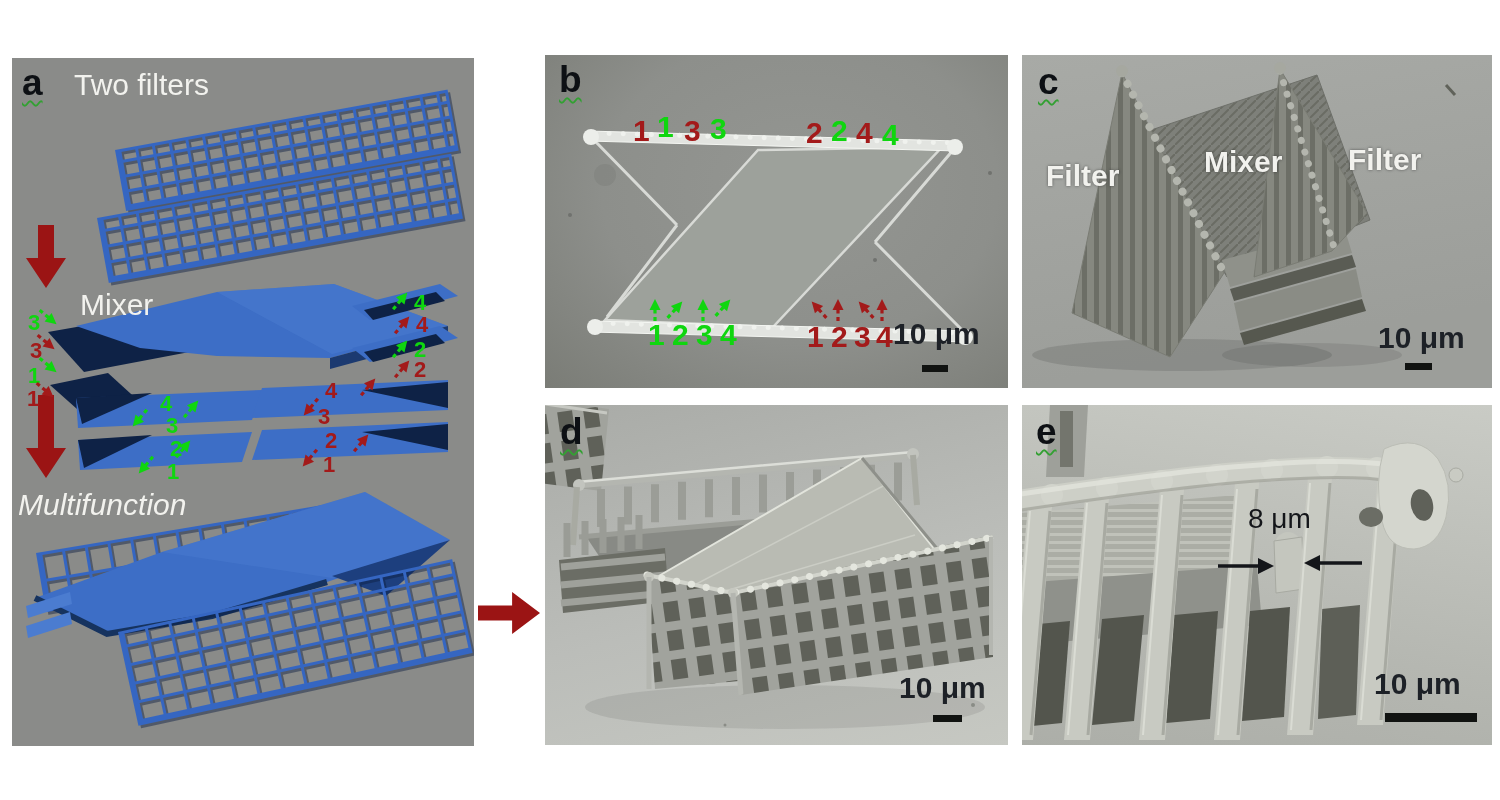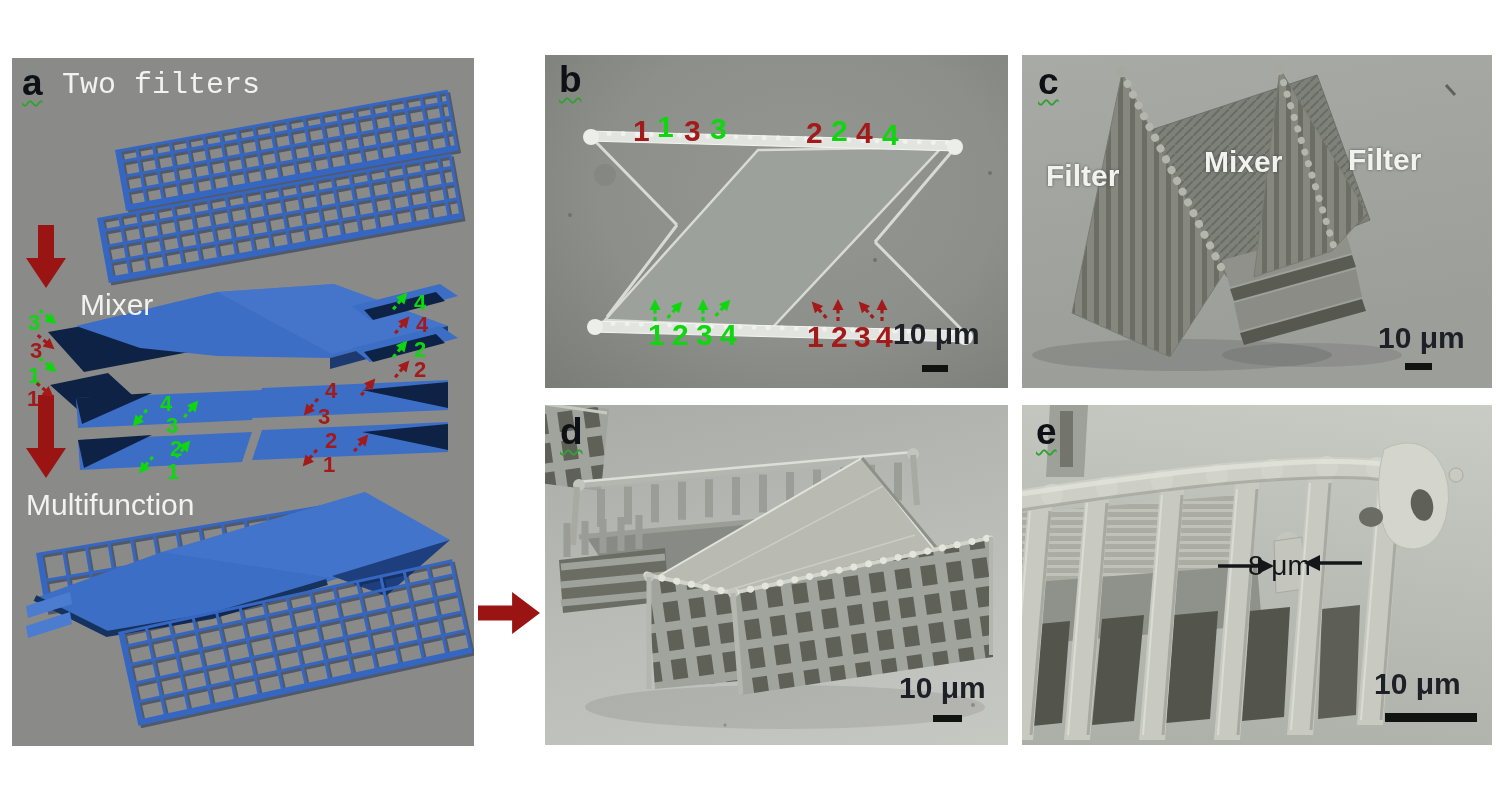--- a/index.html
+++ b/index.html
@@ -130,23 +130,23 @@
         <polygon points="14,548 58,534 60,546 16,560" fill="var(--schematic_blue_light)"></polygon>
         <polygon points="14,568 58,554 60,566 16,580" fill="var(--schematic_blue_light)"></polygon>
       </g>
     </svg>
 
     <div class="bluegrid" style="left:106px;top:574px;width:342px;height:96px;transform:rotate(-12.3deg);
                 background-image:repeating-linear-gradient(90deg,var(--grid_blue) 0 3px,transparent 3px 24px),
                                  repeating-linear-gradient(0deg,var(--grid_blue) 0 3px,transparent 3px 19px);"></div>
 
     <div class="letter" style="left:10px;top:6px;">a</div>
-    <div class="steplabel" style="left:50px;top:10px;font-family:Liberation Mono, monospace;">Two filters</div>
+    <div class="steplabel" style="left:62px;top:10px;">Two filters</div>
     <div class="steplabel" style="left:68px;top:230px;">Mixer</div>
-    <div class="steplabel" style="left:14px;top:430px;">Multifunction</div>
+    <div class="steplabel" style="left:6px;top:430px;font-style:italic;">Multifunction</div>
   </div>
 
   <div id="flowArrow"></div>
 
   <div id="panelB" class="panel">
     <svg class="asvg" width="463" height="333" viewBox="0 0 463 333">
       <circle cx="60" cy="120" r="11" fill="#7e807c" opacity="0.5"></circle>
       <circle cx="25" cy="160" r="2" fill="#70726e"></circle>
       <circle cx="330" cy="205" r="2" fill="#70726e"></circle>
       <circle cx="445" cy="118" r="2" fill="#70726e"></circle>
@@ -340,18 +340,18 @@
       <circle cx="434" cy="70" r="7" fill="#c9cbc3" stroke="#a8aaa2" stroke-width="1"></circle>
 
       <g>
         <line x1="196" y1="161" x2="238" y2="161" stroke="#14161a" stroke-width="3.5"></line>
         <polygon points="236,153 236,169 252,161" fill="#14161a"></polygon>
         <line x1="340" y1="158" x2="296" y2="158" stroke="#14161a" stroke-width="3.5"></line>
         <polygon points="298,150 298,166 282,158" fill="#14161a"></polygon>
       </g>
     </svg>
     <div class="letter" style="left:14px;top:8px;">e</div>
-    <div class="measuretext" style="left:226px;top:98px;margin-top:47px;">8 μm</div>
+    <div class="measuretext" style="left:226px;top:98px;">8 μm</div>
     <div class="scaletext" style="left:352px;top:262px;">10 μm</div>
     <div class="scalebar" style="left:363px;top:308px;width:92px;height:9px;"></div>
   </div>
 
 </div>
 
 </body></html>

